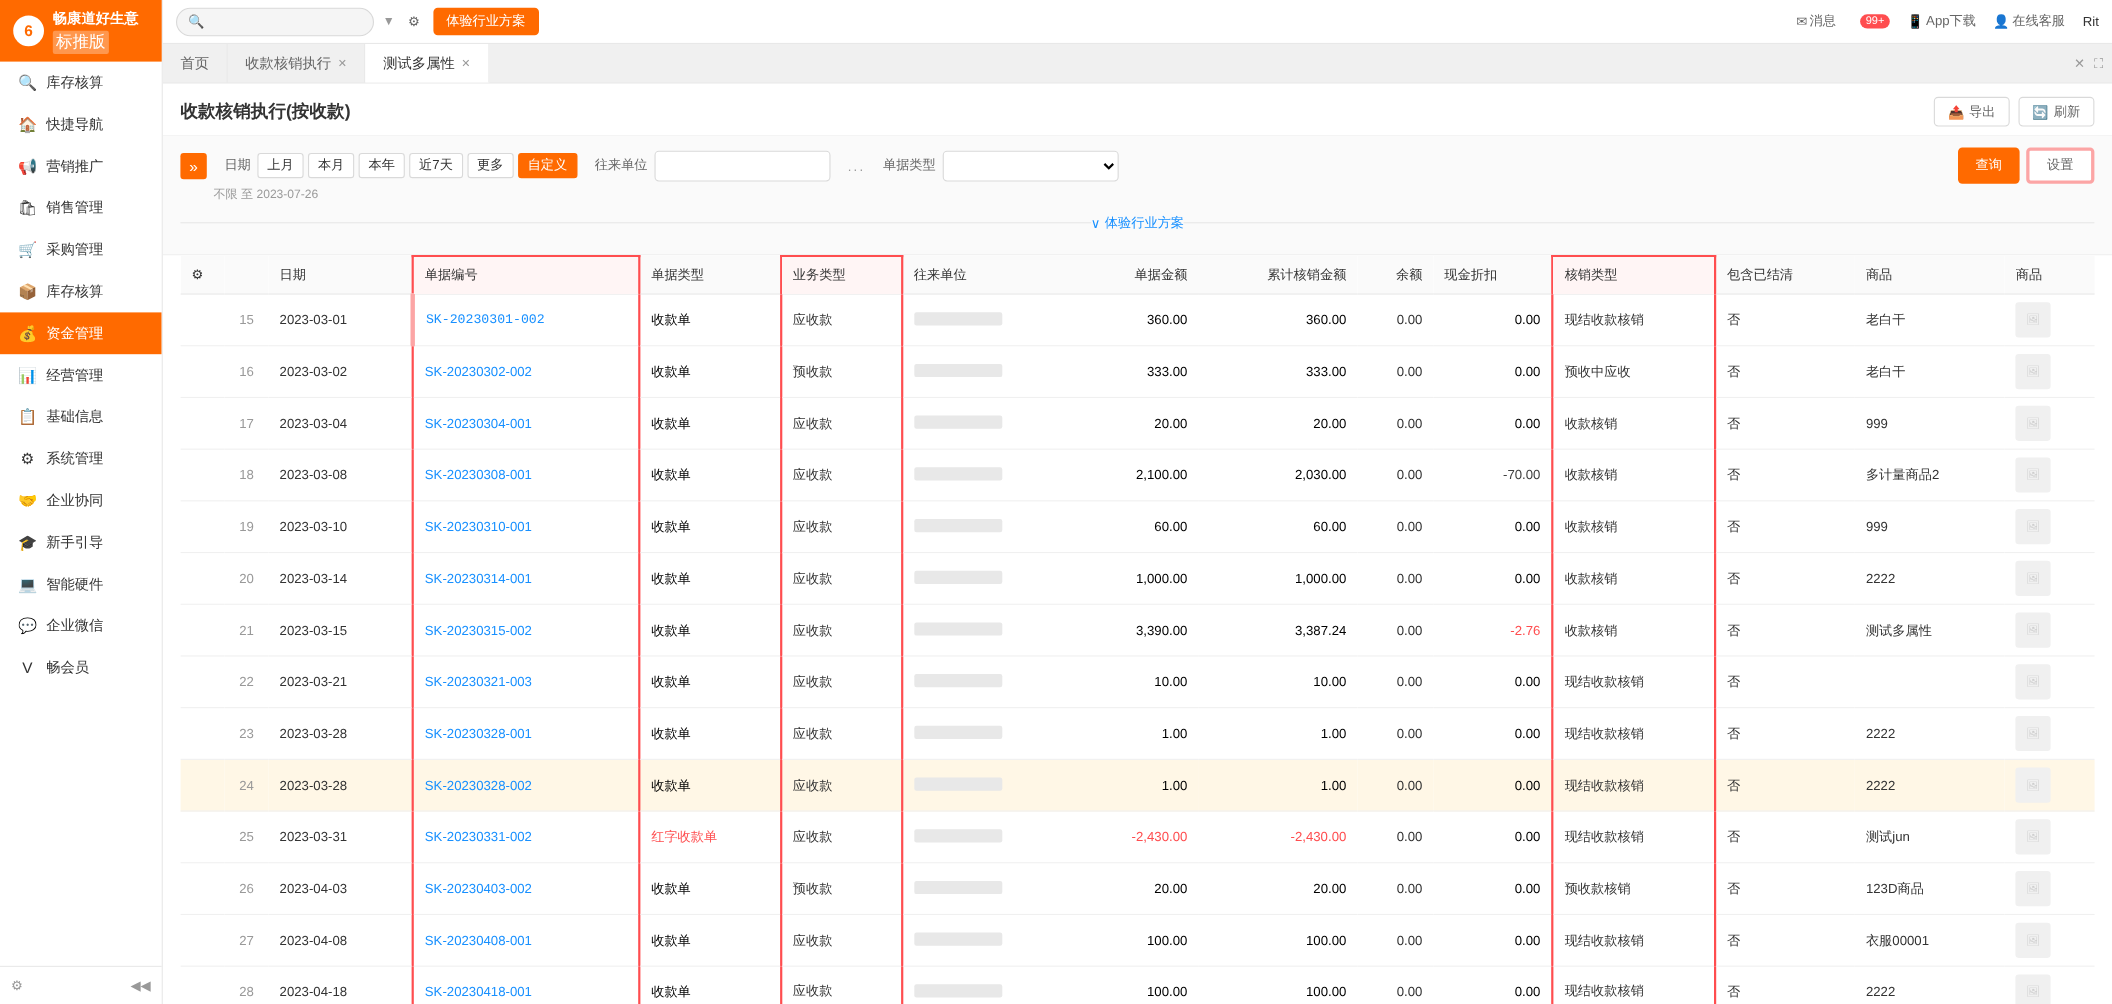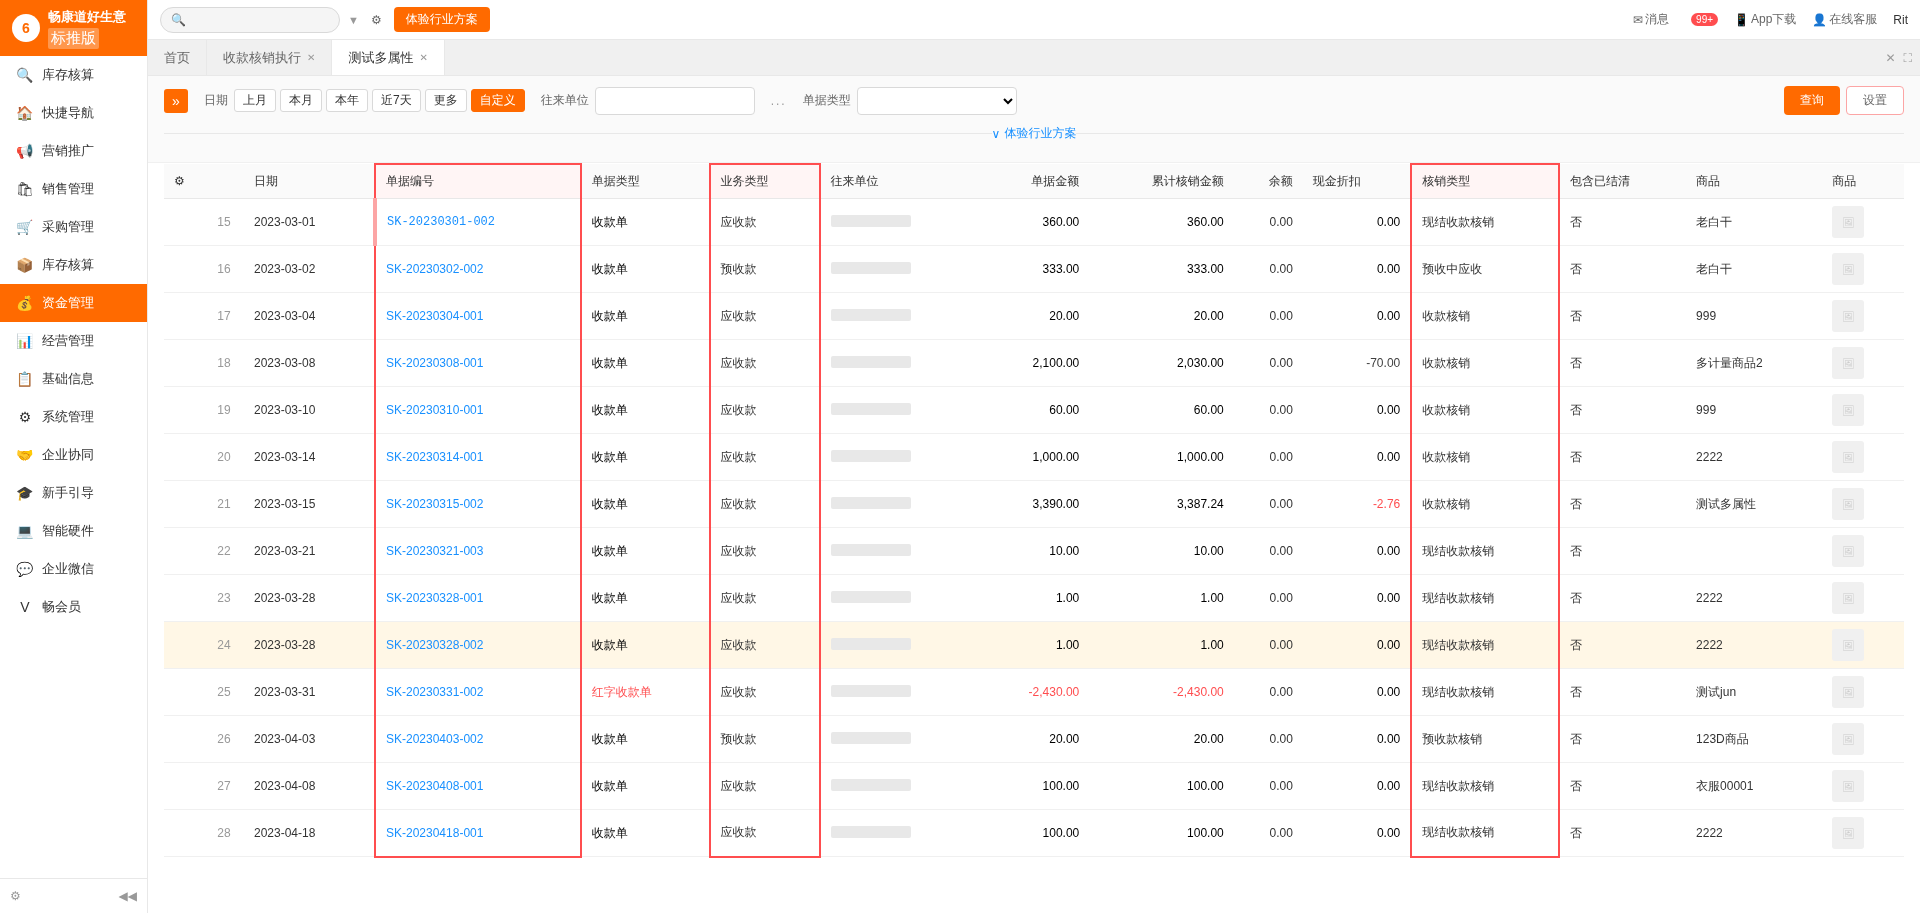--- a/index.html
+++ b/index.html
@@ -51,21 +51,21 @@
     .filter-bar { padding: 10px 16px; background: #fafafa; border-bottom: 1px solid #f0f0f0; }
     .filter-row { display: flex; align-items: center; gap: 16px; flex-wrap: wrap; }
     .filter-item { display: flex; align-items: center; gap: 6px; }
     .filter-label { color: #666; font-size: 12px; white-space: nowrap; }
     .filter-date-btns { display: flex; align-items: center; gap: 4px; }
     .date-btn { padding: 2px 8px; border: 1px solid #d9d9d9; background: #fff; border-radius: 3px; cursor: pointer; font-size: 12px; color: #333; }
     .date-btn.custom { background: #ff6a00; color: #fff; border-color: #ff6a00; }
     .filter-input { height: 28px; border: 1px solid #d9d9d9; border-radius: 4px; padding: 0 8px; font-size: 12px; width: 160px; }
     .filter-select { height: 28px; border: 1px solid #d9d9d9; border-radius: 4px; padding: 0 8px; font-size: 12px; width: 160px; background: #fff; }
     .btn-query { background: #ff6a00; color: #fff; border: none; border-radius: 4px; padding: 5px 16px; cursor: pointer; font-size: 12px; }
-    .btn-setting { border: 1px solid #fca5a5; background: #fff; border-radius: 4px; padding: 5px 16px; cursor: pointer; font-size: 12px; color: #666; }
+    .btn-setting { border: 3px solid #fca5a5; background: #fff; border-radius: 4px; padding: 5px 16px; cursor: pointer; font-size: 12px; color: #666; }
     .expand-more { display: flex; align-items: center; gap: 4px; color: #1890ff; cursor: pointer; font-size: 12px; padding: 4px 0; }
     .expand-divider { flex: 1; height: 1px; background: #e8e8e8; }
     .dots-separator { color: #999; letter-spacing: 2px; }
 
     
     .table-container { flex: 1; overflow: auto; padding: 0 16px; }
     table { width: 100%; border-collapse: collapse; font-size: 12px; min-width: 1400px; }
     thead tr { background: #fafafa; }
     th { padding: 8px 10px; text-align: left; color: #333; font-weight: 500; border-bottom: 1px solid #e8e8e8; white-space: nowrap; position: relative; }
     td { padding: 7px 10px; border-bottom: 1px solid #f0f0f0; color: #333; white-space: nowrap; }
@@ -207,20 +207,33 @@
       <span class="close-icon">✕</span>
     </div>
     <div class="tabs-right">
       <span style="cursor:pointer;color:#999;">✕</span>
       <span style="cursor:pointer;color:#999;">⛶</span>
     </div>
   </div>
 
   <div class="content">
 
+    <div class="page-header">
+      <h2 class="page-title">收款核销执行(按收款)</h2>
+      <div class="page-actions">
+        <button class="btn-export">
+          <span>📤</span>
+          <span>导出</span>
+        </button>
+        <button class="btn-refresh">
+          <span>🔄</span>
+          <span>刷新</span>
+        </button>
+      </div>
+    </div>
 
     <div class="filter-bar">
       <div class="filter-row">
         <div class="filter-toggle">»</div>
 
         <div class="filter-item">
           <span class="filter-label">日期</span>
           <div class="filter-date-btns">
             <button class="date-btn">上月</button>
             <button class="date-btn">本月</button>
@@ -243,20 +256,21 @@
           <select class="filter-select">
             <option></option>
           </select>
         </div>
 
         <div style="margin-left:auto;display:flex;gap:6px;">
           <button class="btn-query">查询</button>
           <button class="btn-setting">设置</button>
         </div>
       </div>
+      <div style="font-size:11px;color:#999;margin-left:30px;margin-top:2px;">不限 至 2023-07-26</div>
 
       <div class="expand-row">
         <div class="expand-divider"></div>
         <div class="expand-more">
           <span>∨</span>
           <span>体验行业方案</span>
         </div>
         <div class="expand-divider"></div>
       </div>
     </div>

